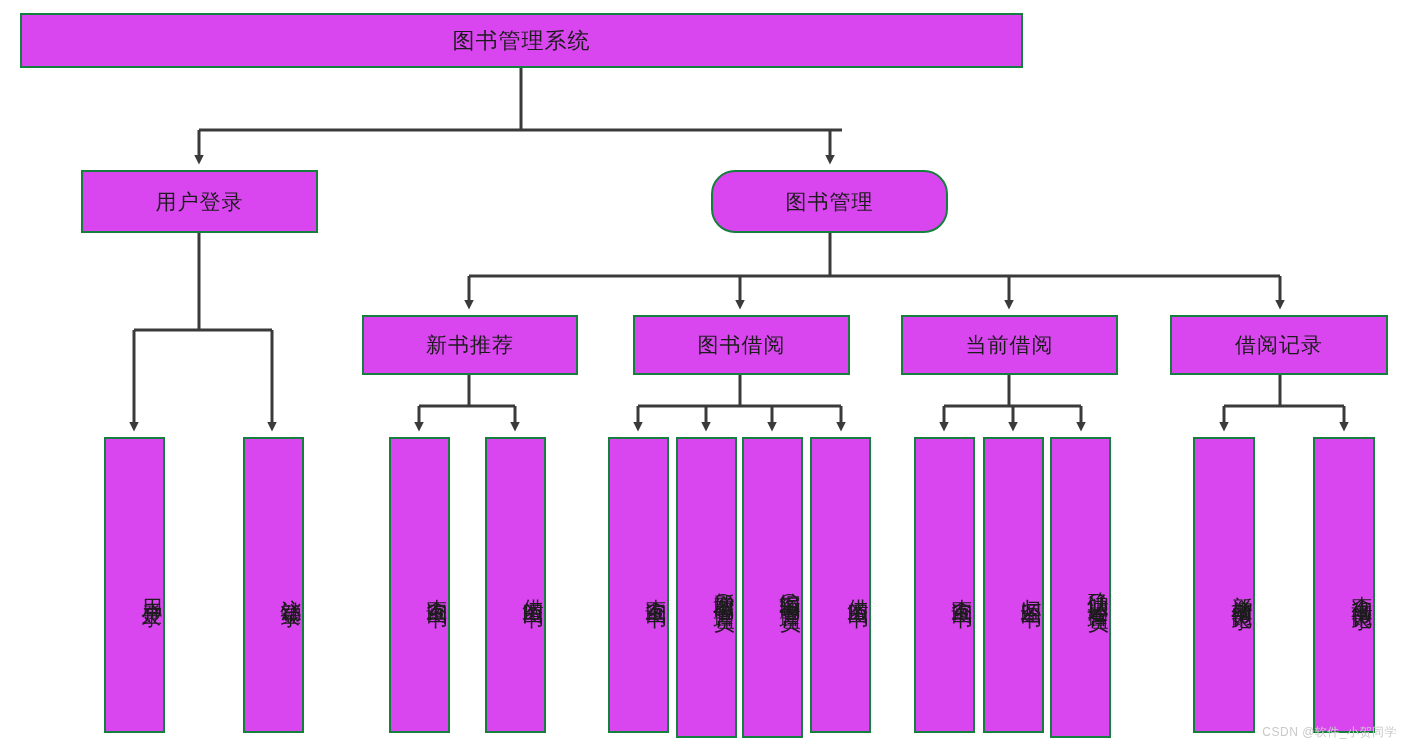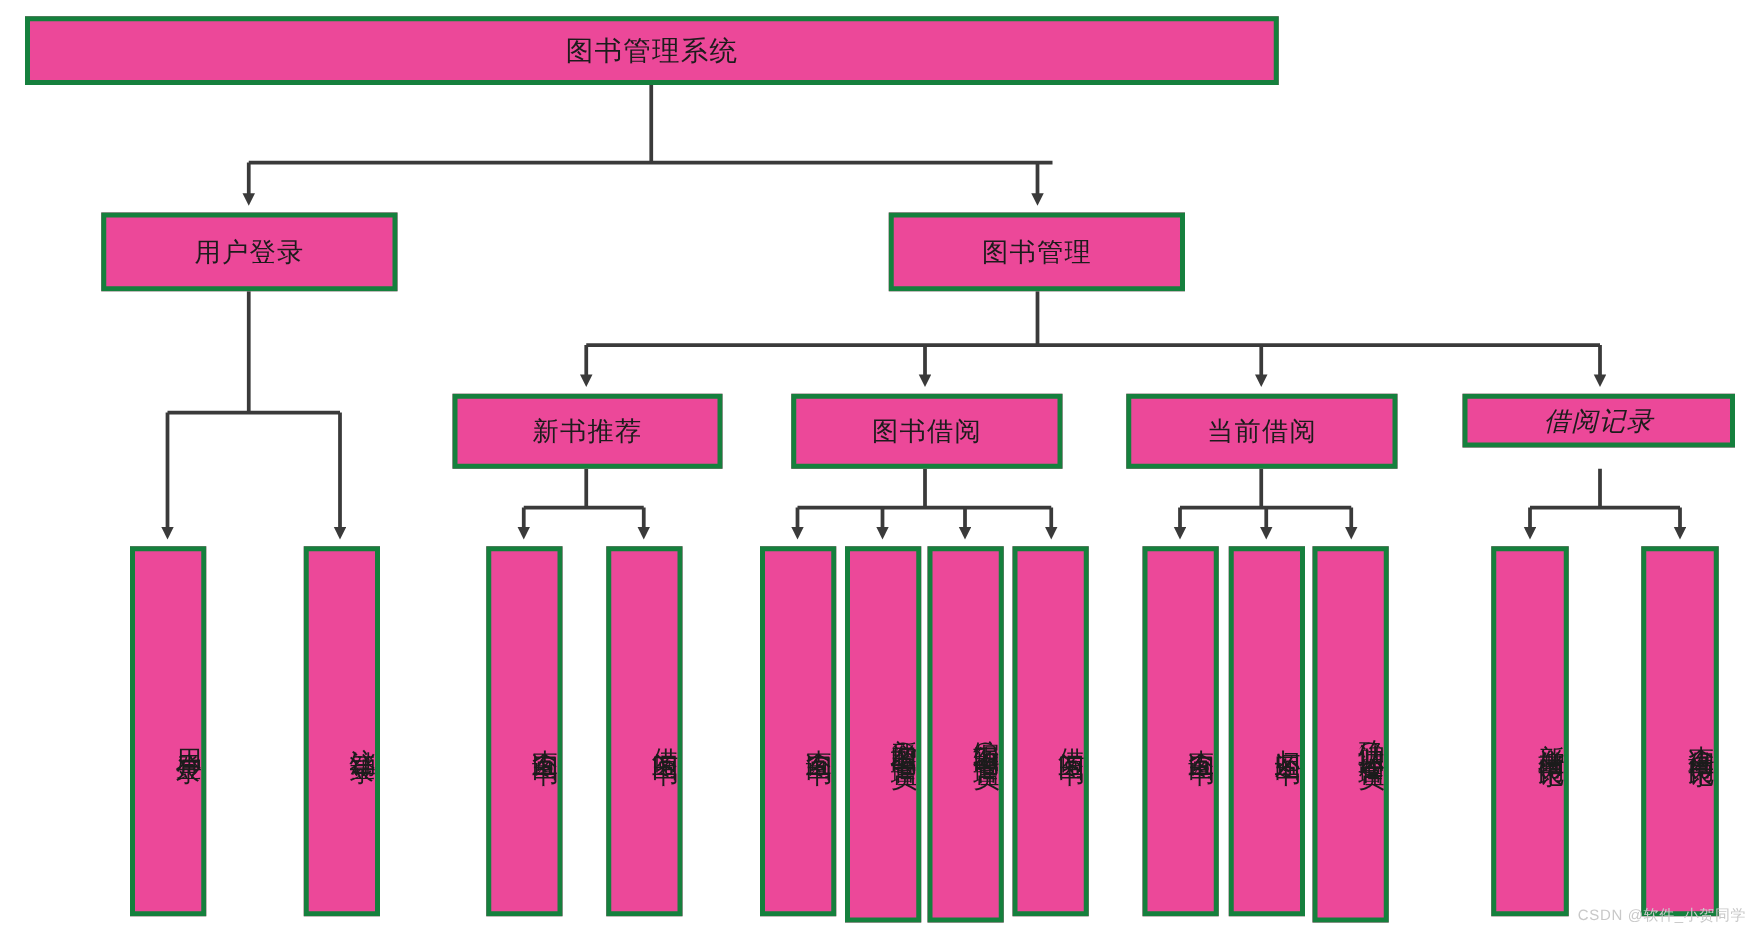--- a/index.html
+++ b/index.html
@@ -4,22 +4,22 @@
 <style>
   html,body{margin:0;padding:0;background:#ffffff;}
   body{
     width:1405px;height:747px;overflow:hidden;
     font-family:"Liberation Sans","DejaVu Sans",sans-serif;
   }
   #canvas{position:relative;width:1405px;height:747px;background:#fff;}
   svg#wires{position:absolute;left:0;top:0;width:1405px;height:747px;}
   .node{
     position:absolute;box-sizing:border-box;
-    background:#ec4899;
-    border:4px solid #15803d;
+    background:#d946ef;
+    border:2px solid #15803d;
     display:flex;align-items:center;justify-content:center;
     color:#1c1c1c;
   }
   .node.h{ font-size:21px; letter-spacing:1px; }
   .node.root{ font-size:22px; letter-spacing:1px; }
   .node.v{
     font-size:21px;
     writing-mode:vertical-rl;
     text-orientation:upright;
     letter-spacing:3px;
@@ -91,34 +91,34 @@
     </g>
   </svg>
 
   <div class="node root" style="left:20px;top:13px;width:1003px;height:55px;">
     <span>图书管理系统</span>
   </div>
 
   <div class="node h" style="left:81px;top:170px;width:237px;height:63px;">
     <span>用户登录</span>
   </div>
-  <div class="node h" style="left:711px;top:170px;width:237px;height:63px;">
+  <div class="node h" style="left:711px;top:170px;width:237px;height:63px;border-radius:24px;">
     <span>图书管理</span>
   </div>
 
   <div class="node h" style="left:362px;top:315px;width:216px;height:60px;font-family:Liberation Serif, serif;">
     <span>新书推荐</span>
   </div>
   <div class="node h" style="left:633px;top:315px;width:217px;height:60px;">
     <span>图书借阅</span>
   </div>
   <div class="node h" style="left:901px;top:315px;width:217px;height:60px;">
     <span>当前借阅</span>
   </div>
-  <div class="node h" style="left:1170px;top:315px;width:218px;height:43px;font-style:italic;">
+  <div class="node h" style="left:1170px;top:315px;width:218px;height:60px;">
     <span>借阅记录</span>
   </div>
 
   <div class="node v" style="left:104px;top:437px;width:61px;height:296px;">
     <span class="vtext">用户登录</span>
   </div>
   <div class="node v" style="left:243px;top:437px;width:61px;height:296px;">
     <span class="vtext">注销登录</span>
   </div>
 

